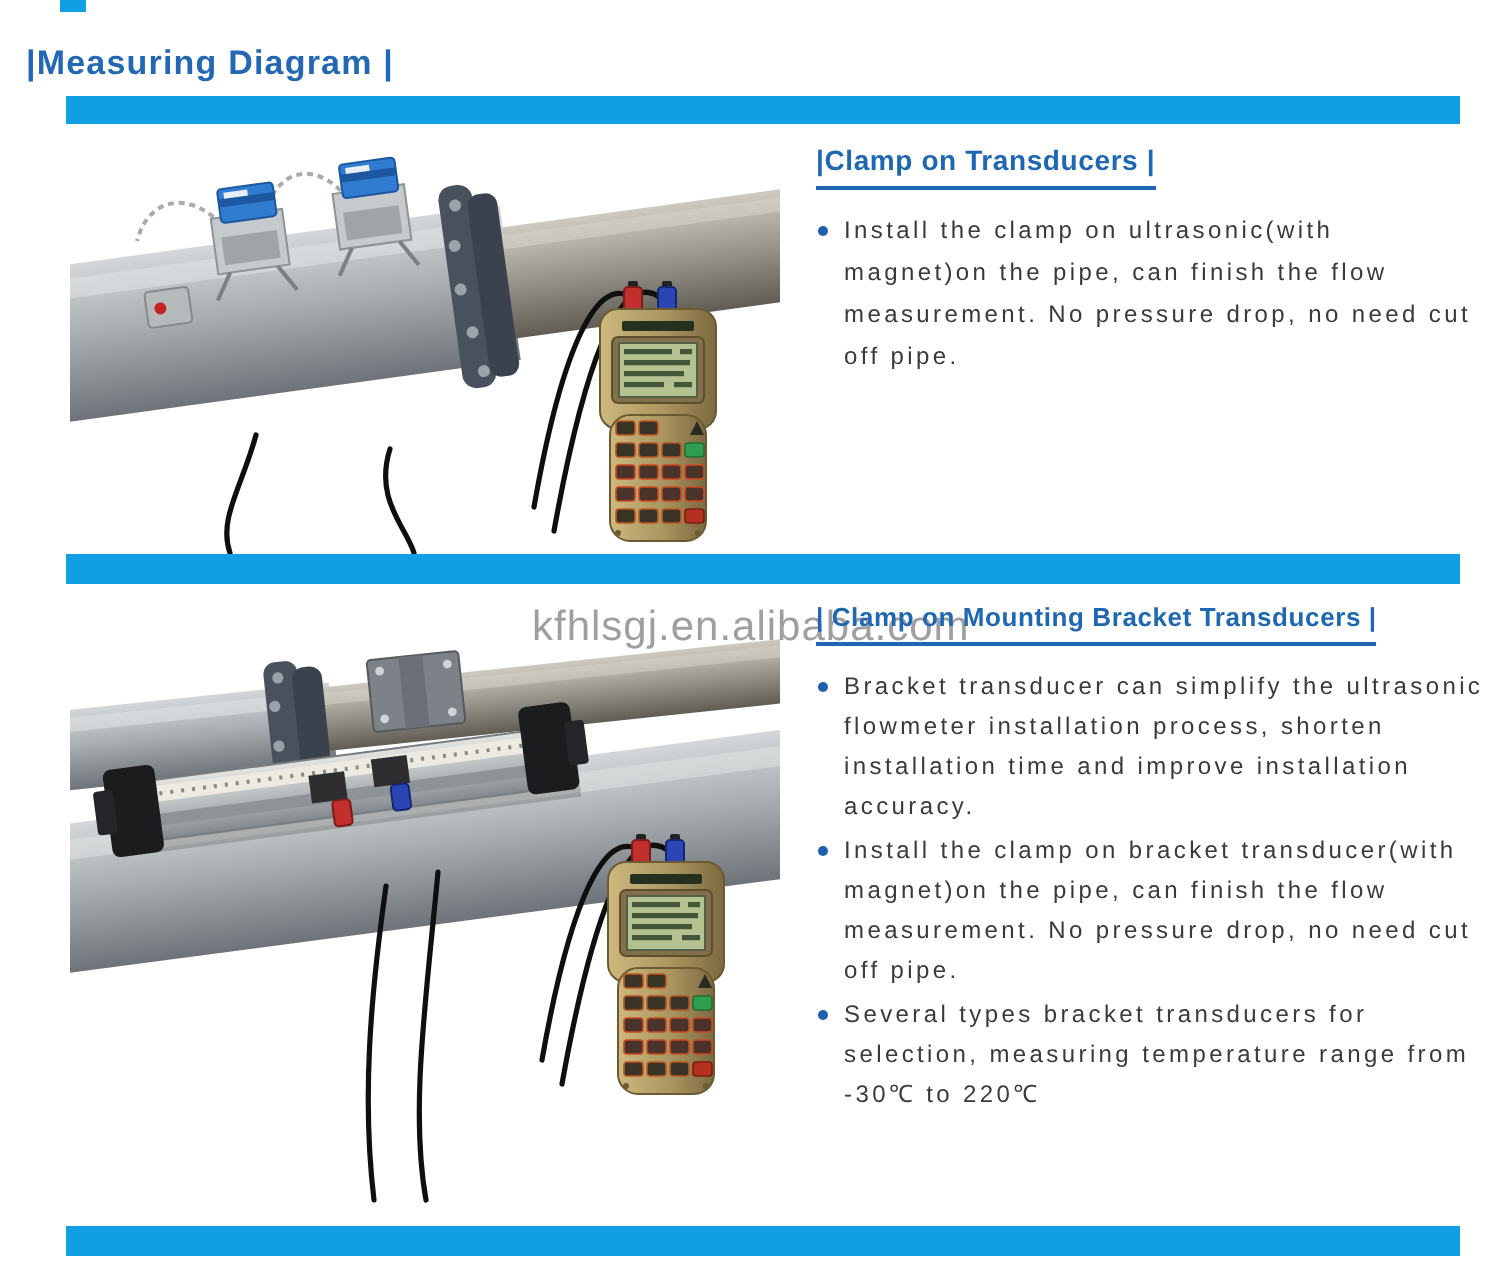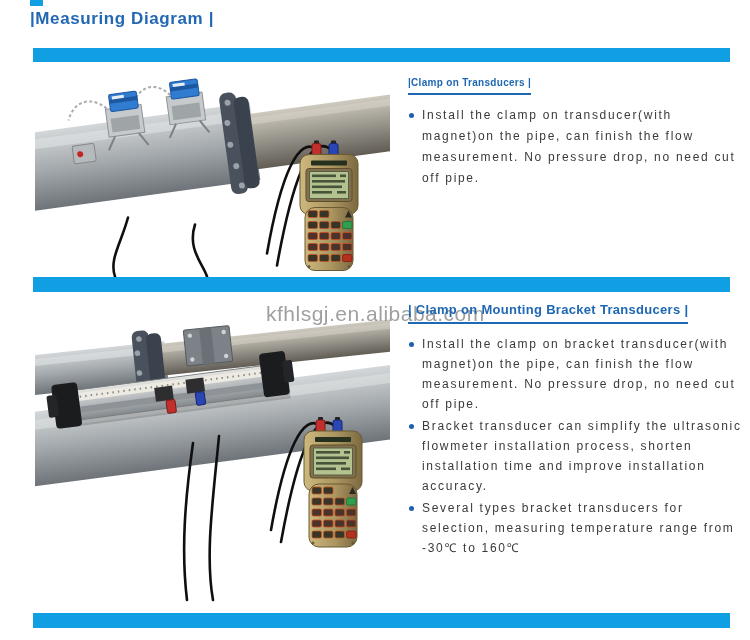--- a/index.html
+++ b/index.html
@@ -2,41 +2,41 @@
 <html><head>
 <meta charset="utf-8">
 <style>
   * { margin:0; padding:0; box-sizing:border-box; }
   html,body { background:#ffffff; }
   body { font-family:"Liberation Sans", sans-serif; }
   .page { position:relative; width:750px; height:640px; background:#ffffff; overflow:hidden; }
 
   .corner-mark { position:absolute; left:30px; top:0; width:13px; height:6px; background:#119fe3; }
 
-  .page-title { position:absolute; left:13px; top:9px; font-size:17px; font-weight:bold;
-                color:#2368b4; letter-spacing:0.6px; white-space:nowrap;margin-left:17px; }
+  .page-title { position:absolute; left:13px; top:22px; font-size:17px; font-weight:bold;
+                color:#2368b4; letter-spacing:0.6px; white-space:nowrap; }
 
   .accent-bar { position:absolute; left:33px; width:697px; height:14px; background:#119fe3; }
   .bar-top    { top:48px; }
   .bar-mid    { top:277px; height:15px; }
   .bar-bottom { top:613px; height:15px; }
 
   .photo { position:absolute; z-index:1; }
   .photo1 { left:35px; top:63px;  width:355px; height:214px; }
   .photo2 { left:35px; top:300px; width:355px; height:310px; }
   .photo svg { width:100%; height:100%; display:block; }
 
   .watermark { position:absolute; left:266px; top:302px; z-index:2;
                font-size:21px; color:#8f8f8f; opacity:0.85; letter-spacing:0.5px; white-space:nowrap; }
 
   .text-col { position:absolute; left:408px; width:336px; z-index:3; }
   .text-col-1 { top:72px; }
   .text-col-2 { top:300px; }
 
-  .sec-heading { display:inline-block; font-size:10px; font-weight:bold; color:#1e67b2;
+  .sec-heading { display:inline-block; font-size:14px; font-weight:bold; color:#1e67b2;
                  letter-spacing:0.3px; white-space:nowrap; padding-bottom:5px;
                  border-bottom:2px solid #1e67b2; margin-bottom:10px; }
   .text-col-2 .sec-heading { font-size:13px; }
 
   .bullet { position:relative; padding-left:14px; font-size:12px; color:#3a3a3a;
             letter-spacing:1.7px; line-height:21px; margin-bottom:3px; }
   .text-col-2 .bullet { line-height:20px; margin-bottom:2px; }
   .bullet::before { content:""; position:absolute; left:1px; top:8px; width:5px; height:5px;
                     border-radius:50%; background:#1e5fae; }
 
@@ -176,21 +176,21 @@
         </g>
       </g>
       <path class="cable" d="M93,154 C86,180 74,196 80,213"></path>
       <path class="cable" d="M160,161 C152,186 168,200 172,213"></path>
       <use href="#meter" xlink:href="#meter" transform="translate(262,80)"></use>
     </svg>
   </div>
 
   <div class="text-col text-col-1">
     <h2 class="sec-heading">|Clamp on Transducers |</h2>
-    <div class="bullet">Install the clamp on transducer(with magnet)on the pipe, can finish the flow measurement. No pressure drop, no need cut off pipe.</div>
+    <div class="bullet">Install the clamp on ultrasonic(with magnet)on the pipe, can finish the flow measurement. No pressure drop, no need cut off pipe.</div>
   </div>
 
   <div class="accent-bar bar-mid"></div>
 
   <div class="watermark">kfhlsgj.en.alibaba.com</div>
 
   <div class="photo photo2">
     <svg viewBox="0 0 355 310">
       <g transform="rotate(-6 0 74)">
         <rect x="-20" y="55" width="152" height="40" fill="url(#pvcBig)"></rect>
@@ -234,20 +234,20 @@
         </g>
       </g>
       <path class="cable" d="M158,143 C150,200 146,250 152,300"></path>
       <path class="cable" d="M184,136 C178,200 170,255 178,300"></path>
       <use href="#meter" xlink:href="#meter" transform="translate(266,120)"></use>
     </svg>
   </div>
 
   <div class="text-col text-col-2">
     <h2 class="sec-heading">| Clamp on Mounting Bracket Transducers |</h2>
+    <div class="bullet">Bracket transducer can simplify the ultrasonic flowmeter installation process, shorten installation time and improve installation accuracy.</div>
     <div class="bullet">Install the clamp on bracket transducer(with magnet)on the pipe, can finish the flow measurement. No pressure drop, no need cut off pipe.</div>
-    <div class="bullet">Bracket transducer can simplify the ultrasonic flowmeter installation process, shorten installation time and improve installation accuracy.</div>
-    <div class="bullet">Several types bracket transducers for selection, measuring temperature range from -30℃ to 160℃</div>
+    <div class="bullet">Several types bracket transducers for selection, measuring temperature range from -30℃ to 220℃</div>
   </div>
 
   <div class="accent-bar bar-bottom"></div>
 
 </div>
 
 </body></html>

